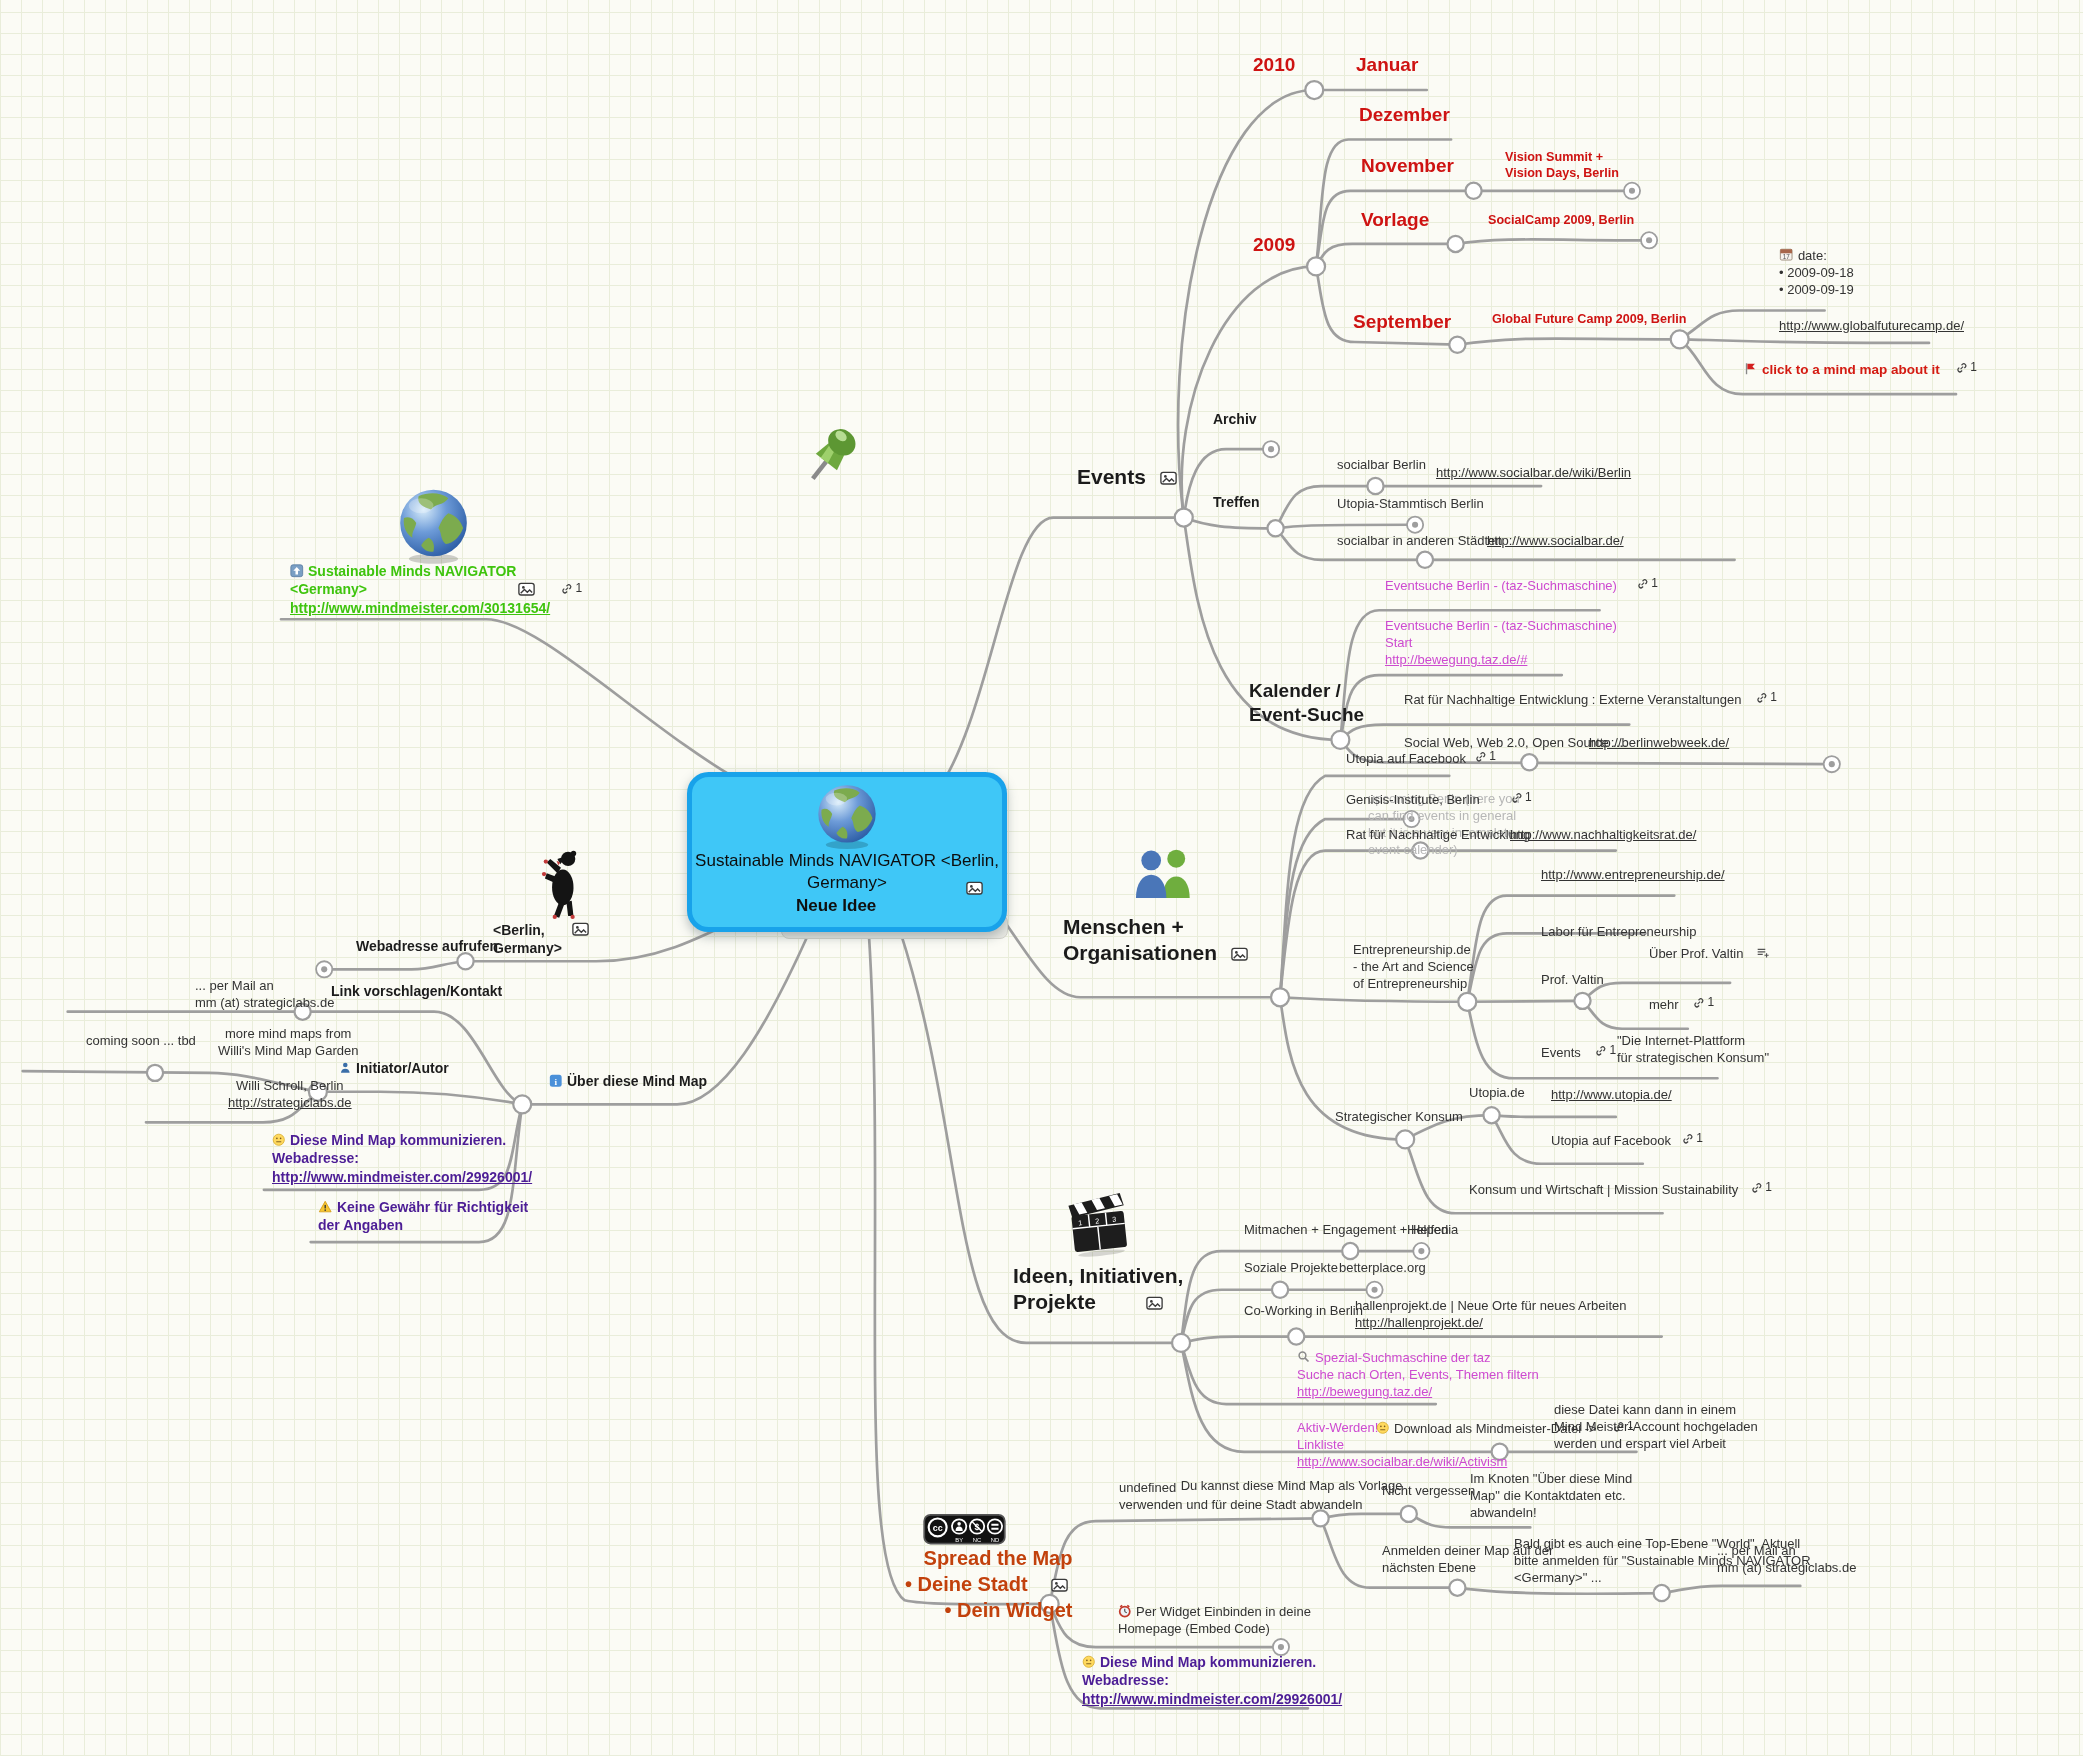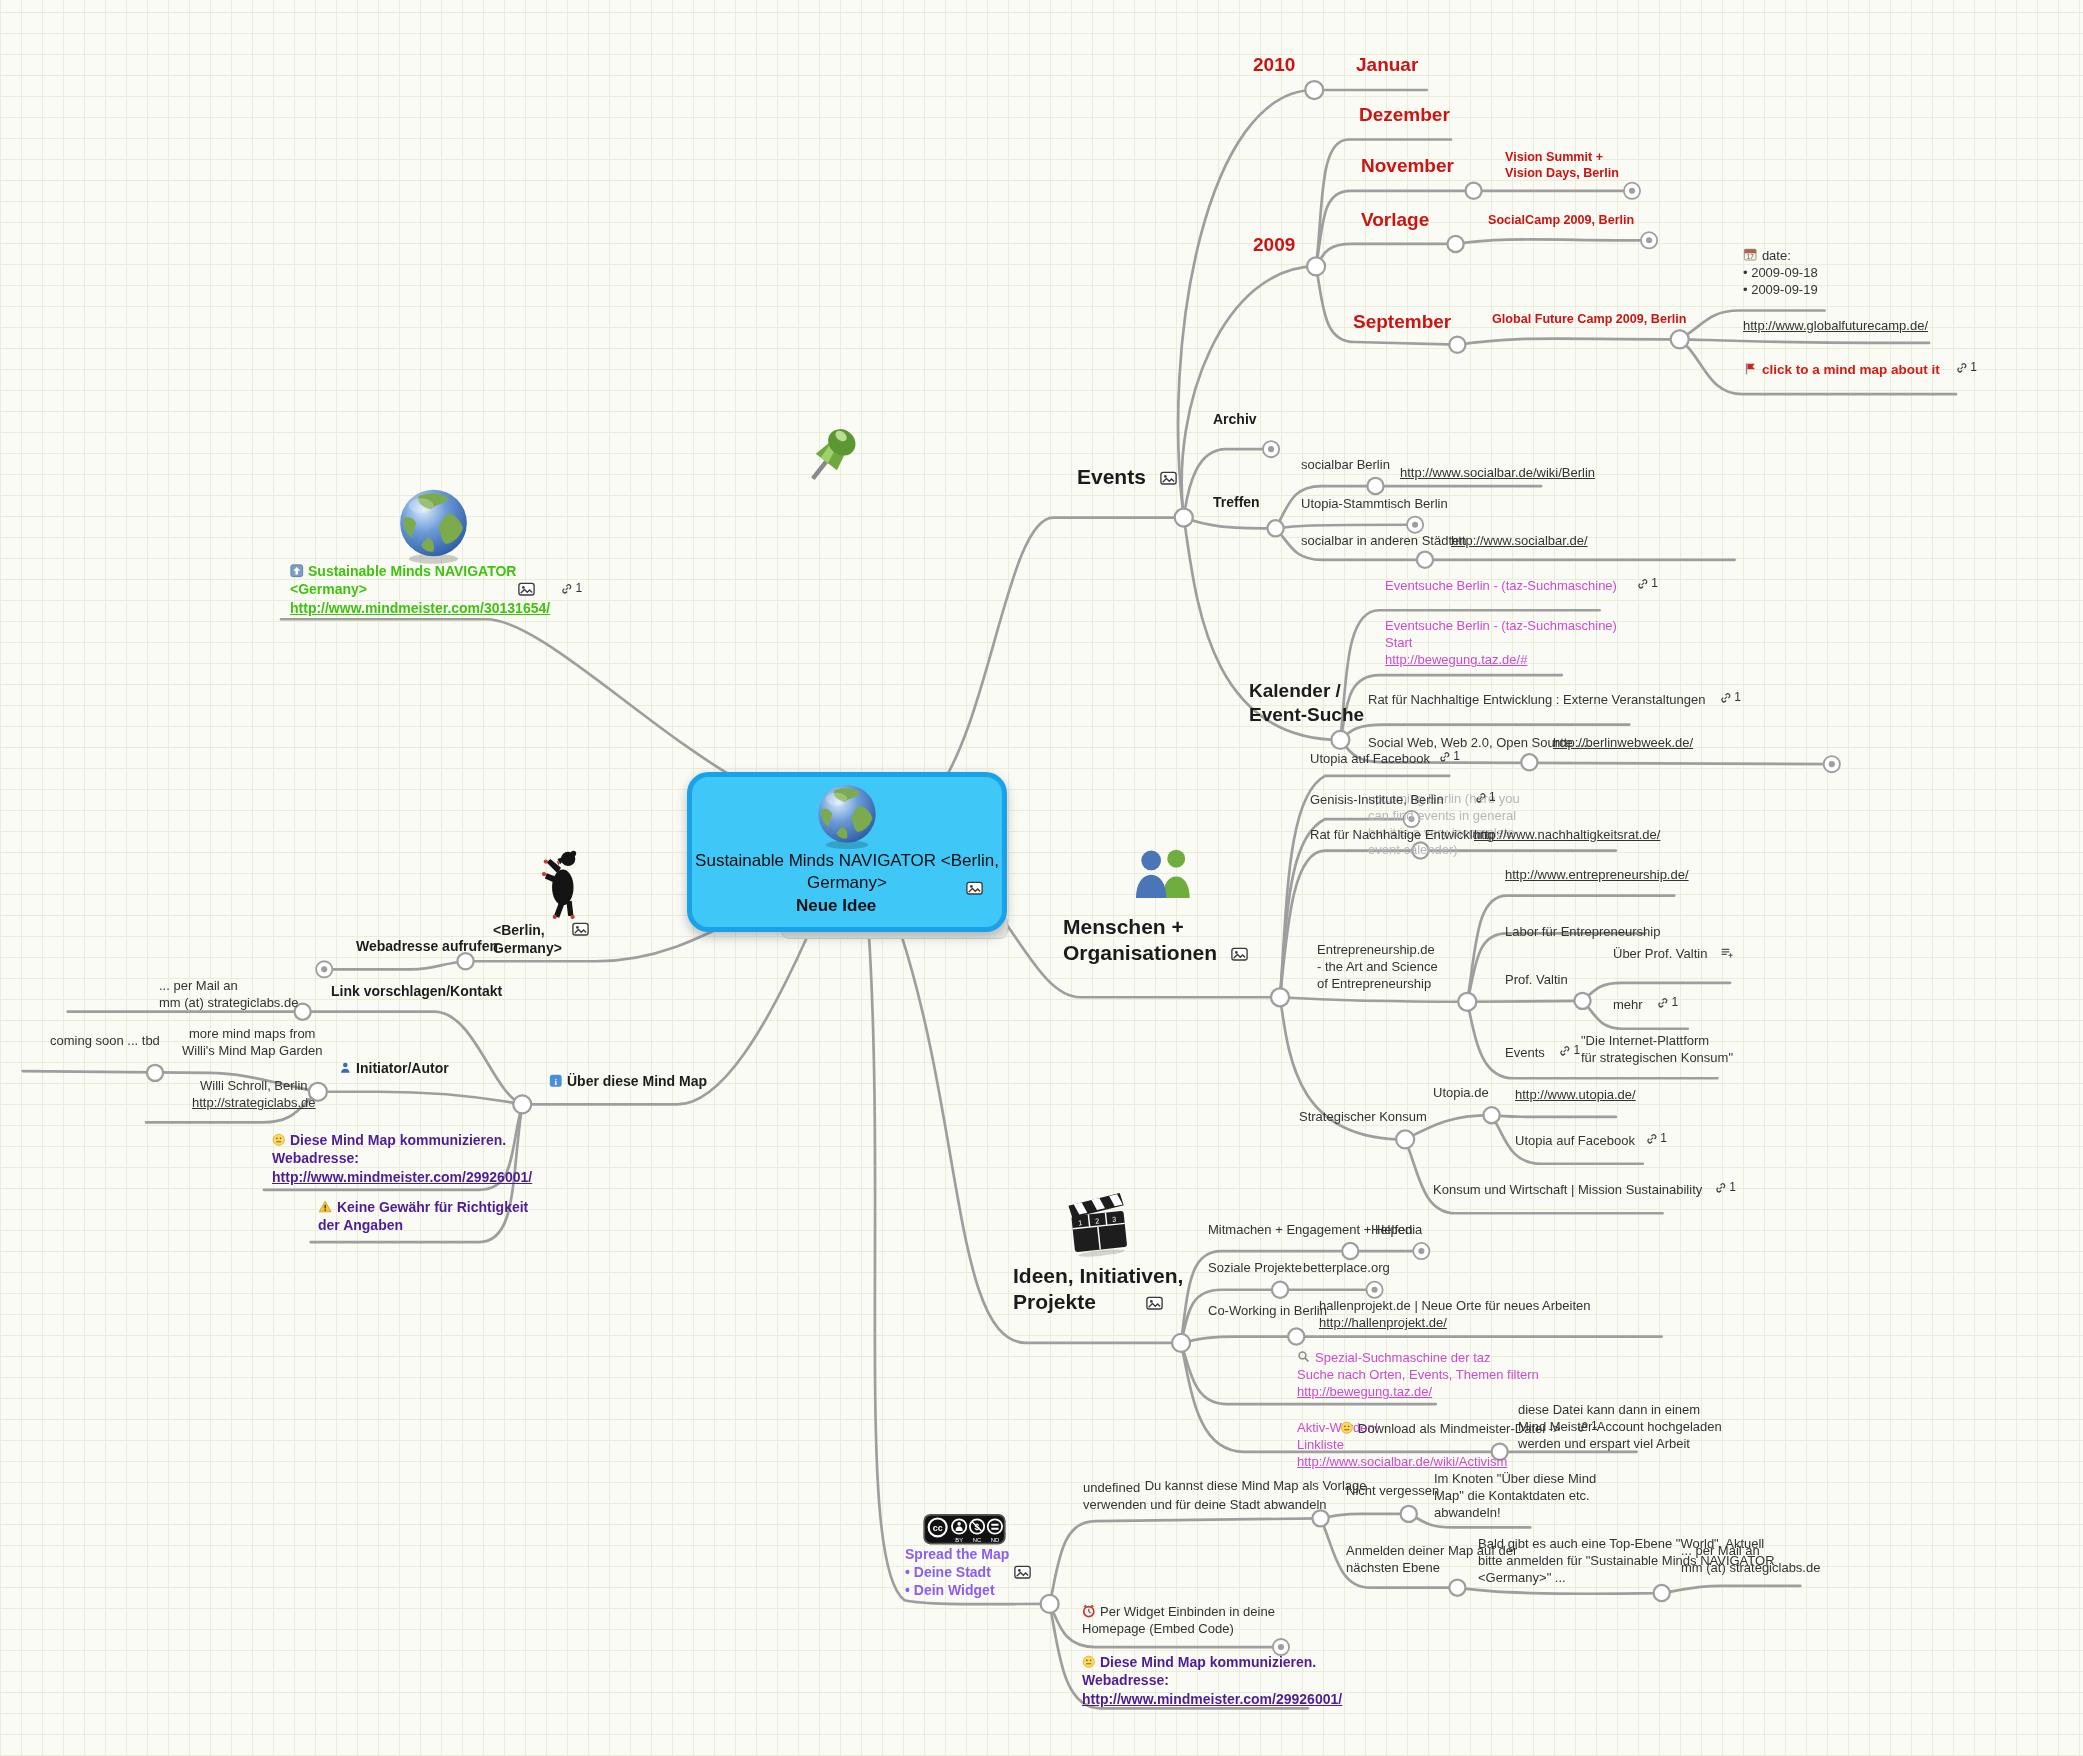--- a/index.html
+++ b/index.html
@@ -8,24 +8,24 @@
     background:
       repeating-linear-gradient(0deg,#e9edda 0 0.9px,transparent 0.9px 21px),
       repeating-linear-gradient(90deg,#e9edda 0 0.9px,transparent 0.9px 21px),
       #fbfbf5;
     font-family:"Liberation Sans",sans-serif;
   }
   #links{position:absolute;left:0;top:0;z-index:1;}
   .deco{position:absolute;z-index:5;}
   .node{position:absolute;z-index:10;white-space:nowrap;line-height:1.32;color:#333;font-size:13px;}
   .node .ln{display:block;}
-  .t{font-size:13px;color:#333;}
+  .t{font-size:13px;color:#333;padding-left:36px;}
   .b{font-size:14px;font-weight:bold;color:#1c1c1c;}
   .b15{font-size:14px;font-weight:bold;color:#4c1d95;}
-  .sm{font-size:14px;font-weight:bold;color:#8b5cf6;line-height:1.3;}
+  .sm{font-size:20px;font-weight:bold;color:#c2410c;line-height:1.3;text-align:right;}
   .h1{font-size:21px;font-weight:bold;color:#1b1b1b;line-height:1.22;}
   .h2{font-size:19px;font-weight:bold;color:#1b1b1b;line-height:1.25;}
   .yr{font-size:19px;font-weight:bold;color:#ce1312;}
   .rn{font-size:12.6px;font-weight:bold;color:#ce1312;line-height:1.3;}
   .rn15{font-size:13.5px;font-weight:bold;color:#d41a12;}
   .gy{font-size:13px;color:#b7b7b7;}
   .pk{font-size:13px;color:#cd4ad0;}
   .gn{font-size:14px;font-weight:bold;color:#3ec40d;}
   .ni{font-size:17px;font-weight:bold;color:#101010;z-index:30;}
   .ctr{text-align:center;}

